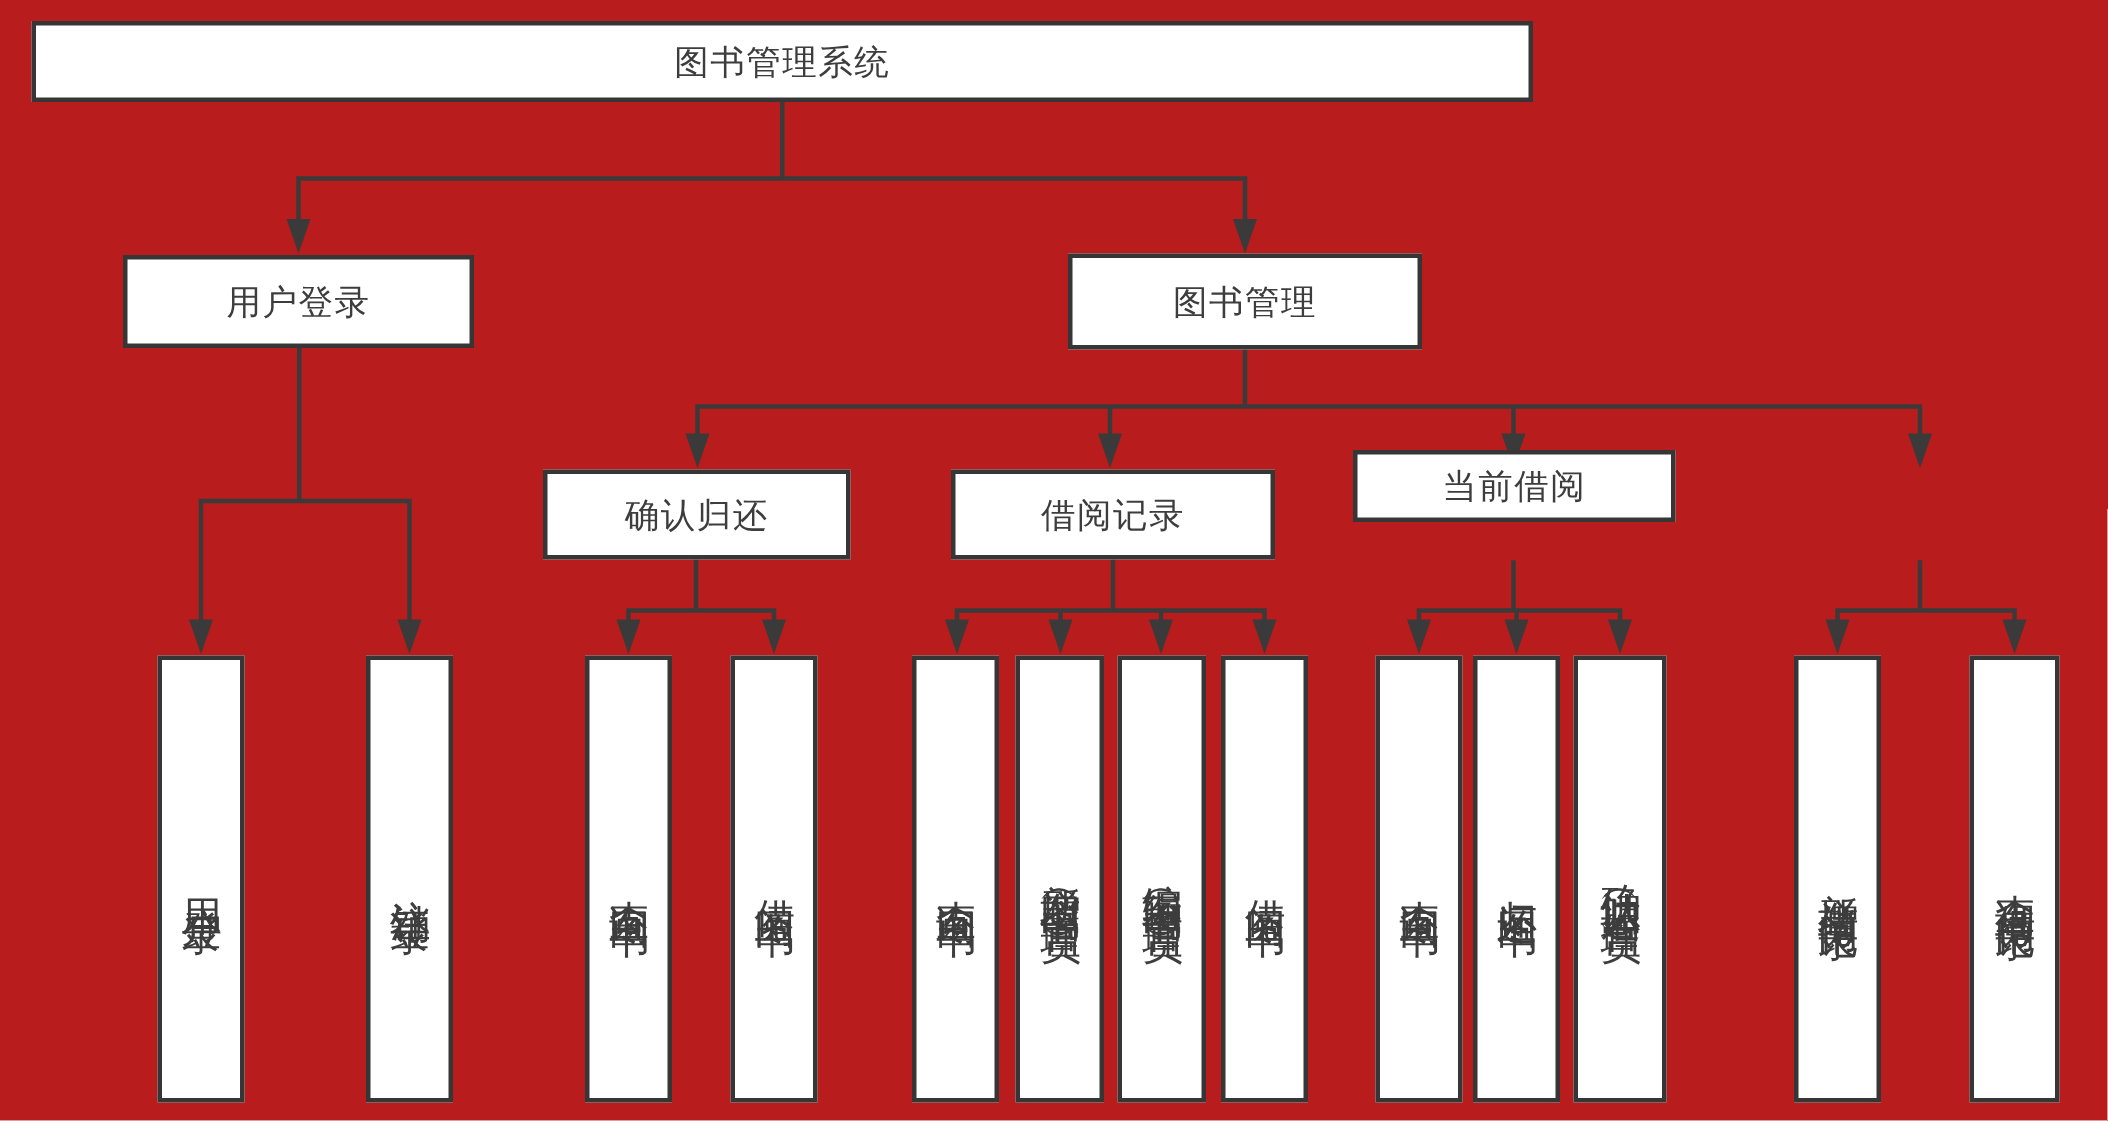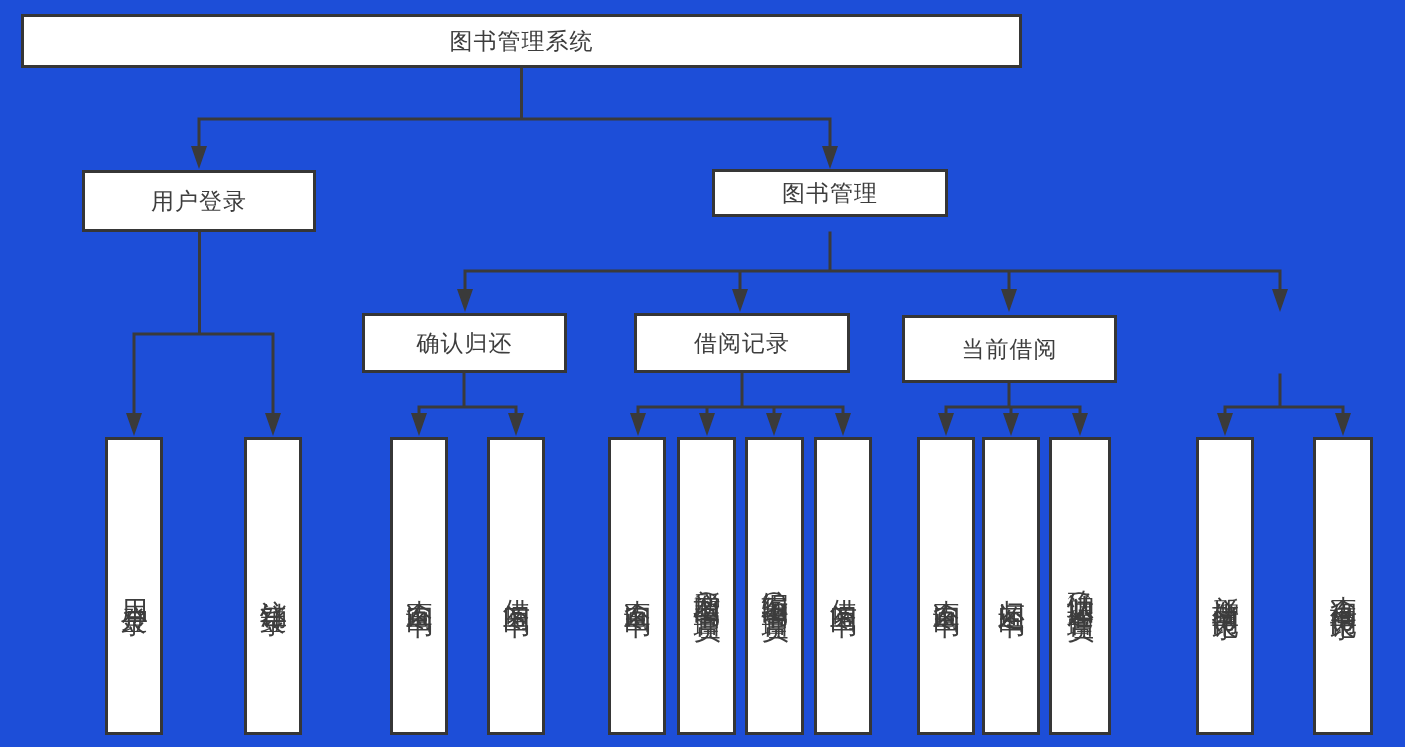--- a/index.html
+++ b/index.html
@@ -5,21 +5,21 @@
   html, body {
     margin: 0;
     padding: 0;
     background: #ffffff;
     font-family: "Liberation Sans", "DejaVu Sans", sans-serif;
   }
   .canvas {
     position: relative;
     width: 1405px;
     height: 747px;
-    background: #1d4ed8;
+    background: #b91c1c;
     overflow: hidden;
   }
   .connectors {
     position: absolute;
     left: 0;
     top: 0;
     width: 1405px;
     height: 747px;
     z-index: 1;
   }
@@ -99,25 +99,25 @@
       <polygon points="1003,413 1019,413 1011,436"></polygon>
       <polygon points="1072,413 1088,413 1080,436"></polygon>
       <polygon points="1217,413 1233,413 1225,436"></polygon>
       <polygon points="1335,413 1351,413 1343,436"></polygon>
     </g>
   </svg>
 
   <div class="box hbox" style="left:21px; top:14px; width:1001px; height:54px;">图书管理系统</div>
 
   <div class="box hbox" style="left:82px; top:170px; width:234px; height:62px;">用户登录</div>
-  <div class="box hbox" style="left:712px; top:169px; width:236px; height:48px;">图书管理</div>
+  <div class="box hbox" style="left:712px; top:169px; width:236px; height:64px;">图书管理</div>
 
   <div class="box hbox" style="left:362px; top:313px; width:205px; height:60px;">确认归还</div>
   <div class="box hbox" style="left:634px; top:313px; width:216px; height:60px;">借阅记录</div>
-  <div class="box hbox" style="left:902px; top:315px; width:215px; height:68px;">当前借阅</div>
+  <div class="box hbox" style="left:902px; top:300px; width:215px; height:48px;">当前借阅</div>
 
   <div class="box vbox" style="left:105px; top:437px; width:58px; height:298px;">用户登录</div>
   <div class="box vbox" style="left:244px; top:437px; width:58px; height:298px;">注销登录</div>
 
   <div class="box vbox" style="left:390px; top:437px; width:58px; height:298px;">查询图书</div>
   <div class="box vbox" style="left:487px; top:437px; width:58px; height:298px;">借阅图书</div>
 
   <div class="box vbox" style="left:608px; top:437px; width:58px; height:298px;">查询图书</div>
   <div class="box vbox" style="left:677px; top:437px; width:59px; height:298px;">新增图书（管理员）</div>
   <div class="box vbox" style="left:745px; top:437px; width:59px; height:298px;">编辑图书（管理员）</div>

